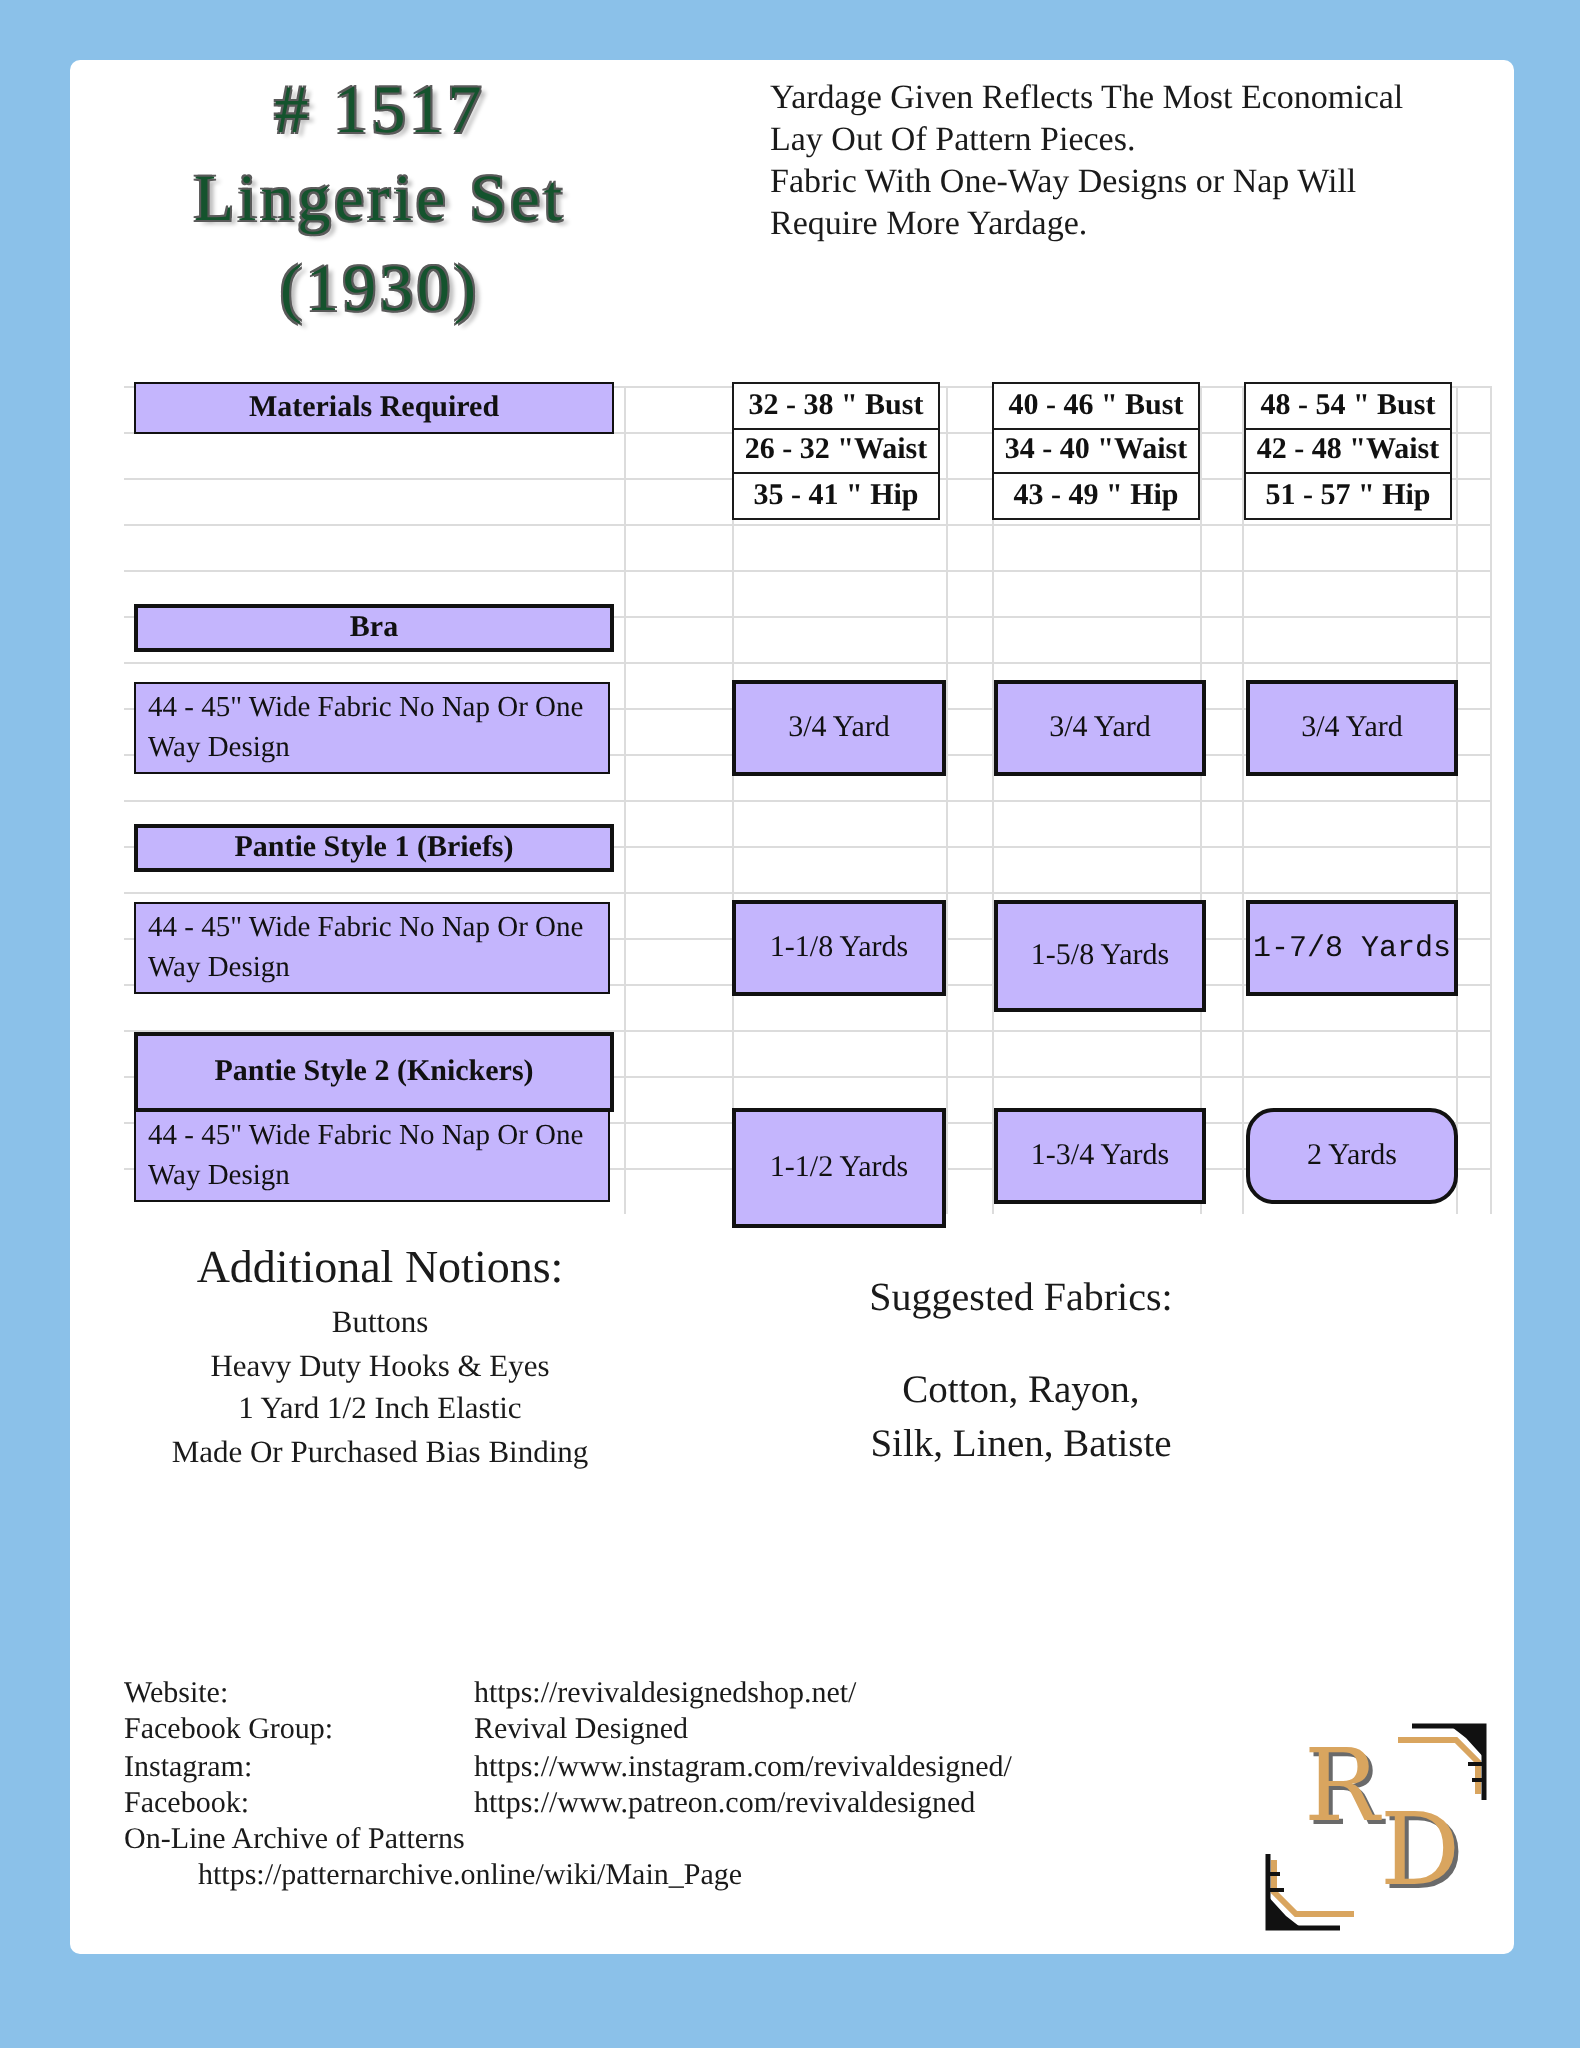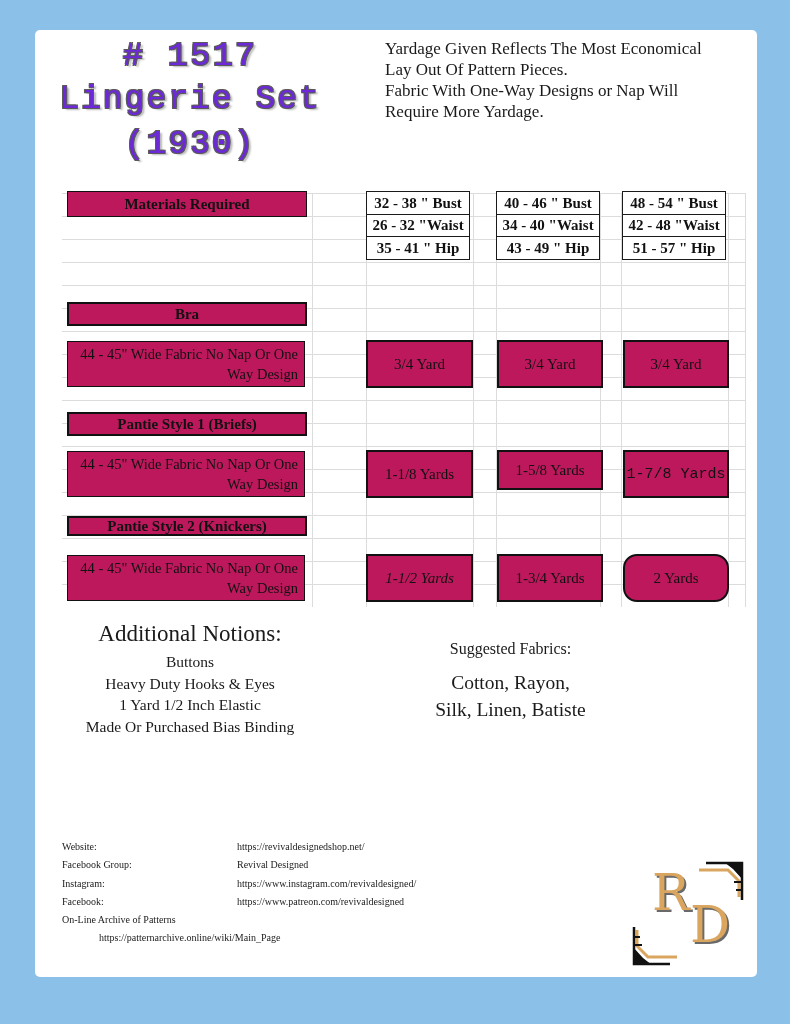--- a/index.html
+++ b/index.html
@@ -2,58 +2,58 @@
 <html style="--blue: #8BC1E9; --gold: #D9A55F;"><head>
 <meta charset="utf-8">
 <style>
   html,body{margin:0;padding:0;}
   body{font-family:"Liberation Serif","DejaVu Serif",serif;background:#7fb9e4;}
   .frame{position:relative;width:790px;height:1024px;background:var(--blue,#8BC1E9);overflow:hidden;}
   .page{position:absolute;left:35px;top:30px;width:722px;height:947px;background:#fff;border-radius:5px;}
 
   
   .title{position:absolute;left:55px;top:34px;width:270px;text-align:center;z-index:3;}
-  .title .t-line{font-family:Liberation Mono, monospace;color:#6d28d9;letter-spacing:2px;
+  .title .t-line{font-family:Liberation Serif, serif;color:#14532d;letter-spacing:2px;
     text-shadow:-1px -1px 0 #5a5a5a,1px -1px 0 #5a5a5a,-1px 1px 0 #5a5a5a,1px 1px 0 #5a5a5a,3px 2px 2px #b9b9b9;}
   .title .t1{font-size:34px;line-height:44px;}
   .title .t2{font-size:33px;line-height:44px;}
   .title .t3{font-size:33px;line-height:46px;}
 
   .yardage-note{position:absolute;left:385px;top:38px;width:360px;text-align:left;
     font-size:17px;line-height:21px;color:#1a1a1a;z-index:3;}
 
   
   .grid{position:absolute;left:62px;top:193px;width:684px;height:414px;z-index:1;
     background-image:repeating-linear-gradient(to bottom,#dcdcdc 0 1px,transparent 1px 23px);}
   .vline{position:absolute;top:0;width:1px;height:100%;background:#dcdcdc;}
 
   
-  .box{position:absolute;background:#be185d;display:flex;align-items:center;justify-content:center;
-    text-align:right;color:#111;z-index:2;box-sizing:border-box;}
+  .box{position:absolute;background:#c4b5fd;display:flex;align-items:center;justify-content:center;
+    text-align:left;color:#111;z-index:2;box-sizing:border-box;}
   .hdr{border:1.5px solid #111;font-weight:bold;font-size:15px;}
   .section-name{border:2px solid #111;font-weight:bold;font-size:15px;}
   .fabric{border:1.5px solid #111;font-size:14.5px;line-height:20px;padding:2px 6px;}
   .yard{border:2.5px solid #111;font-size:15px;}
   .size-col{position:absolute;z-index:2;width:104px;}
   .size-cell{box-sizing:border-box;border:1.5px solid #1a1a1a;background:#fff;height:24px;
     display:flex;align-items:center;justify-content:center;font-weight:bold;font-size:15px;color:#111;}
   .size-cell + .size-cell{margin-top:-1.5px;}
 
   
   .notions{position:absolute;left:40px;top:620px;width:300px;text-align:center;color:#1a1a1a;z-index:3;}
   .notions .n-head{font-size:23px;line-height:27px;margin-bottom:4px;}
   .notions .n-item{font-size:15.5px;line-height:21.5px;}
   .fabrics{position:absolute;left:393px;top:636px;width:235px;text-align:center;color:#1a1a1a;z-index:3;}
-  .fabrics .f-head{font-size:16px;line-height:26px;margin-bottom:7px;}
+  .fabrics .f-head{font-size:20px;line-height:26px;margin-bottom:20px;}
   .fabrics .f-line{font-size:19.5px;line-height:27px;}
 
   .contact{position:absolute;left:62px;top:776px;color:#1a1a1a;z-index:3;font-size:16.5px;line-height:22px;}
   .contact .c-label{display:inline-block;width:211px;}
 
-  .links{position:absolute;left:62px;top:838px;color:#1a1a1a;z-index:3;font-size:10px;line-height:18.3px;}
+  .links{position:absolute;left:62px;top:838px;color:#1a1a1a;z-index:3;font-size:15px;line-height:18.3px;}
   .links .l-row{white-space:nowrap;}
   .links .l-label{display:inline-block;width:175px;}
   .links .l-indent{padding-left:37px;}
 
   
   .logo{position:absolute;z-index:3;}
   .logo-letter{position:absolute;font-family:"DejaVu Serif","Liberation Serif",serif;
     font-size:50px;line-height:50px;color:var(--gold,#D9A55F);text-shadow:2px 2px 0 #6a6a6a;}
   .deco{position:absolute;}
   .deco.flip{transform:rotate(180deg);}
@@ -108,26 +108,26 @@
 
   <div class="box section-name" style="left:67px;top:302px;width:240px;height:24px;">Bra</div>
   <div class="box fabric" style="left:67px;top:341px;width:238px;height:46px;">44 - 45" Wide Fabric  No Nap Or One Way Design</div>
   <div class="box yard" style="left:366px;top:340px;width:107px;height:48px;">3/4 Yard</div>
   <div class="box yard" style="left:497px;top:340px;width:106px;height:48px;">3/4 Yard</div>
   <div class="box yard" style="left:623px;top:340px;width:106px;height:48px;">3/4 Yard</div>
 
   <div class="box section-name" style="left:67px;top:412px;width:240px;height:24px;">Pantie Style 1 (Briefs)</div>
   <div class="box fabric" style="left:67px;top:451px;width:238px;height:46px;">44 - 45" Wide Fabric  No Nap Or One Way Design</div>
   <div class="box yard" style="left:366px;top:450px;width:107px;height:48px;">1-1/8 Yards</div>
-  <div class="box yard" style="left:497px;top:450px;width:106px;height:40px;">1-5/8 Yards</div>
+  <div class="box yard" style="left:497px;top:450px;width:106px;height:56px;">1-5/8 Yards</div>
   <div class="box yard" style="left:623px;top:450px;width:106px;height:48px;font-family:Liberation Mono, monospace;">1-7/8 Yards</div>
 
-  <div class="box section-name" style="left:67px;top:516px;width:240px;height:20px;">Pantie Style 2 (Knickers)</div>
+  <div class="box section-name" style="left:67px;top:516px;width:240px;height:40px;">Pantie Style 2 (Knickers)</div>
   <div class="box fabric" style="left:67px;top:555px;width:238px;height:46px;">44 - 45" Wide Fabric  No Nap Or One Way Design</div>
-  <div class="box yard" style="left:366px;top:554px;width:107px;height:48px;font-style:italic;">1-1/2 Yards</div>
+  <div class="box yard" style="left:366px;top:554px;width:107px;height:60px;">1-1/2 Yards</div>
   <div class="box yard" style="left:497px;top:554px;width:106px;height:48px;">1-3/4 Yards</div>
   <div class="box yard" style="left:623px;top:554px;width:106px;height:48px;border-radius:14px;">2 Yards</div>
 
   <div class="notions">
     <div class="n-head">Additional Notions:</div>
     <div class="n-item">Buttons</div>
     <div class="n-item">Heavy Duty Hooks &amp; Eyes</div>
     <div class="n-item">1 Yard 1/2 Inch Elastic</div>
     <div class="n-item">Made Or Purchased Bias Binding</div>
   </div>

